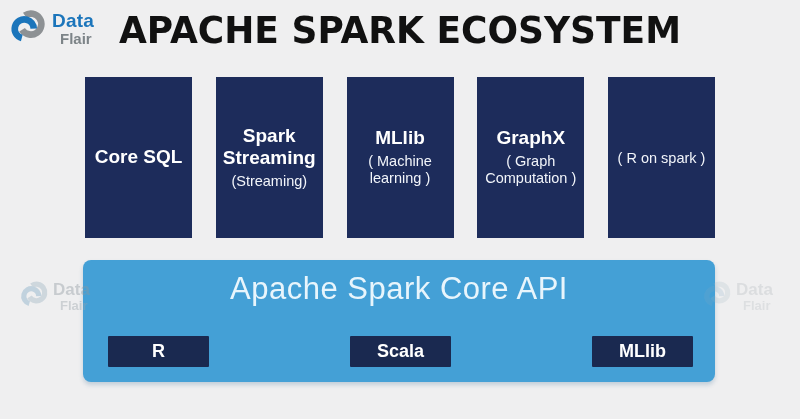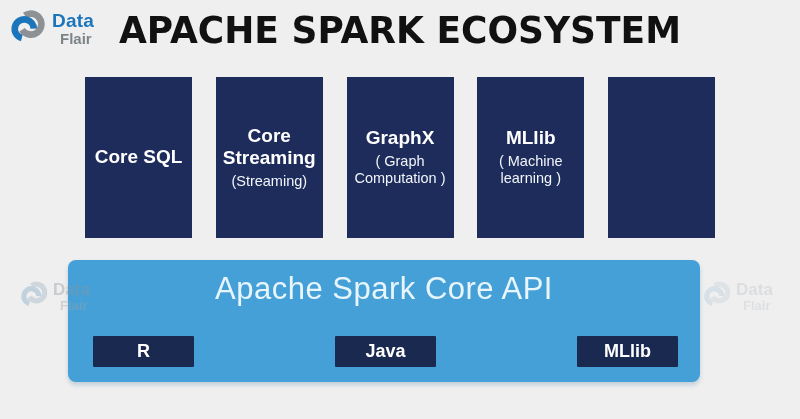--- a/index.html
+++ b/index.html
@@ -71,21 +71,21 @@
     display:flex;align-items:center;gap:3px;
     pointer-events:none;
   }
   .watermark.left{left:20px;opacity:.40;}
   .watermark.right{left:703px;opacity:.20;}
   .wm-data{color:#8e979e;font-weight:bold;font-size:17px;line-height:1;}
   .wm-flair{color:#9aa3aa;font-weight:bold;font-size:13px;line-height:1;padding-left:7px;margin-top:1px;}
 
   
   .core-bar{
-    position:absolute;left:68px;top:260px;width:632px;height:122px;
+    position:absolute;left:83px;top:260px;width:632px;height:122px;
     background:var(--blue);
     border-radius:8px;
     box-shadow:0 3px 4px rgba(60,110,150,.25);
     z-index:2;
   }
   .core-title{
     text-align:center;
     margin-top:11px;
     font-size:31px;line-height:36px;font-weight:400;
     color:var(--core-text);
@@ -121,35 +121,36 @@
     </span>
   </div>
 
   <div class="main-title">APACHE SPARK ECOSYSTEM</div>
 
   <div class="components">
     <div class="comp-box">
       <div class="comp-name">Core SQL</div>
     </div>
     <div class="comp-box">
-      <div class="comp-name">Core
+      <div class="comp-name">Spark
 Streaming</div>
       <div class="comp-sub">(Streaming)</div>
+    </div>
+    <div class="comp-box">
+      <div class="comp-name">MLlib</div>
+      <div class="comp-sub">( Machine
+learning )</div>
     </div>
     <div class="comp-box">
       <div class="comp-name">GraphX</div>
       <div class="comp-sub">( Graph
 Computation )</div>
     </div>
     <div class="comp-box">
-      <div class="comp-name">MLlib</div>
-      <div class="comp-sub">( Machine
-learning )</div>
-    </div>
-    <div class="comp-box">
+      <div class="comp-sub">( R on spark )</div>
     </div>
   </div>
 
   <div class="watermark left">
     <span>
       <svg width="30" height="32" viewBox="0 0 40 40">
         <circle cx="22" cy="18" r="11" fill="none" stroke="#9fb4c2" stroke-width="7" stroke-dasharray="52 18" transform="rotate(-125 22 18)"></circle>
         <circle cx="15" cy="23" r="10" fill="none" stroke="#7fa8c4" stroke-width="7" stroke-dasharray="44 19" transform="rotate(105 15 23)"></circle>
       </svg>
     </span>
@@ -168,18 +169,18 @@
     <span>
       <div class="wm-data">Data</div>
       <div class="wm-flair">Flair</div>
     </span>
   </div>
 
   <div class="core-bar">
     <div class="core-title">Apache Spark Core API</div>
     <div class="lang-row">
       <div class="lang-chip">R</div>
-      <div class="lang-chip">Java</div>
+      <div class="lang-chip">Scala</div>
       <div class="lang-chip">MLlib</div>
     </div>
   </div>
 
 </div>
 
 </body></html>

